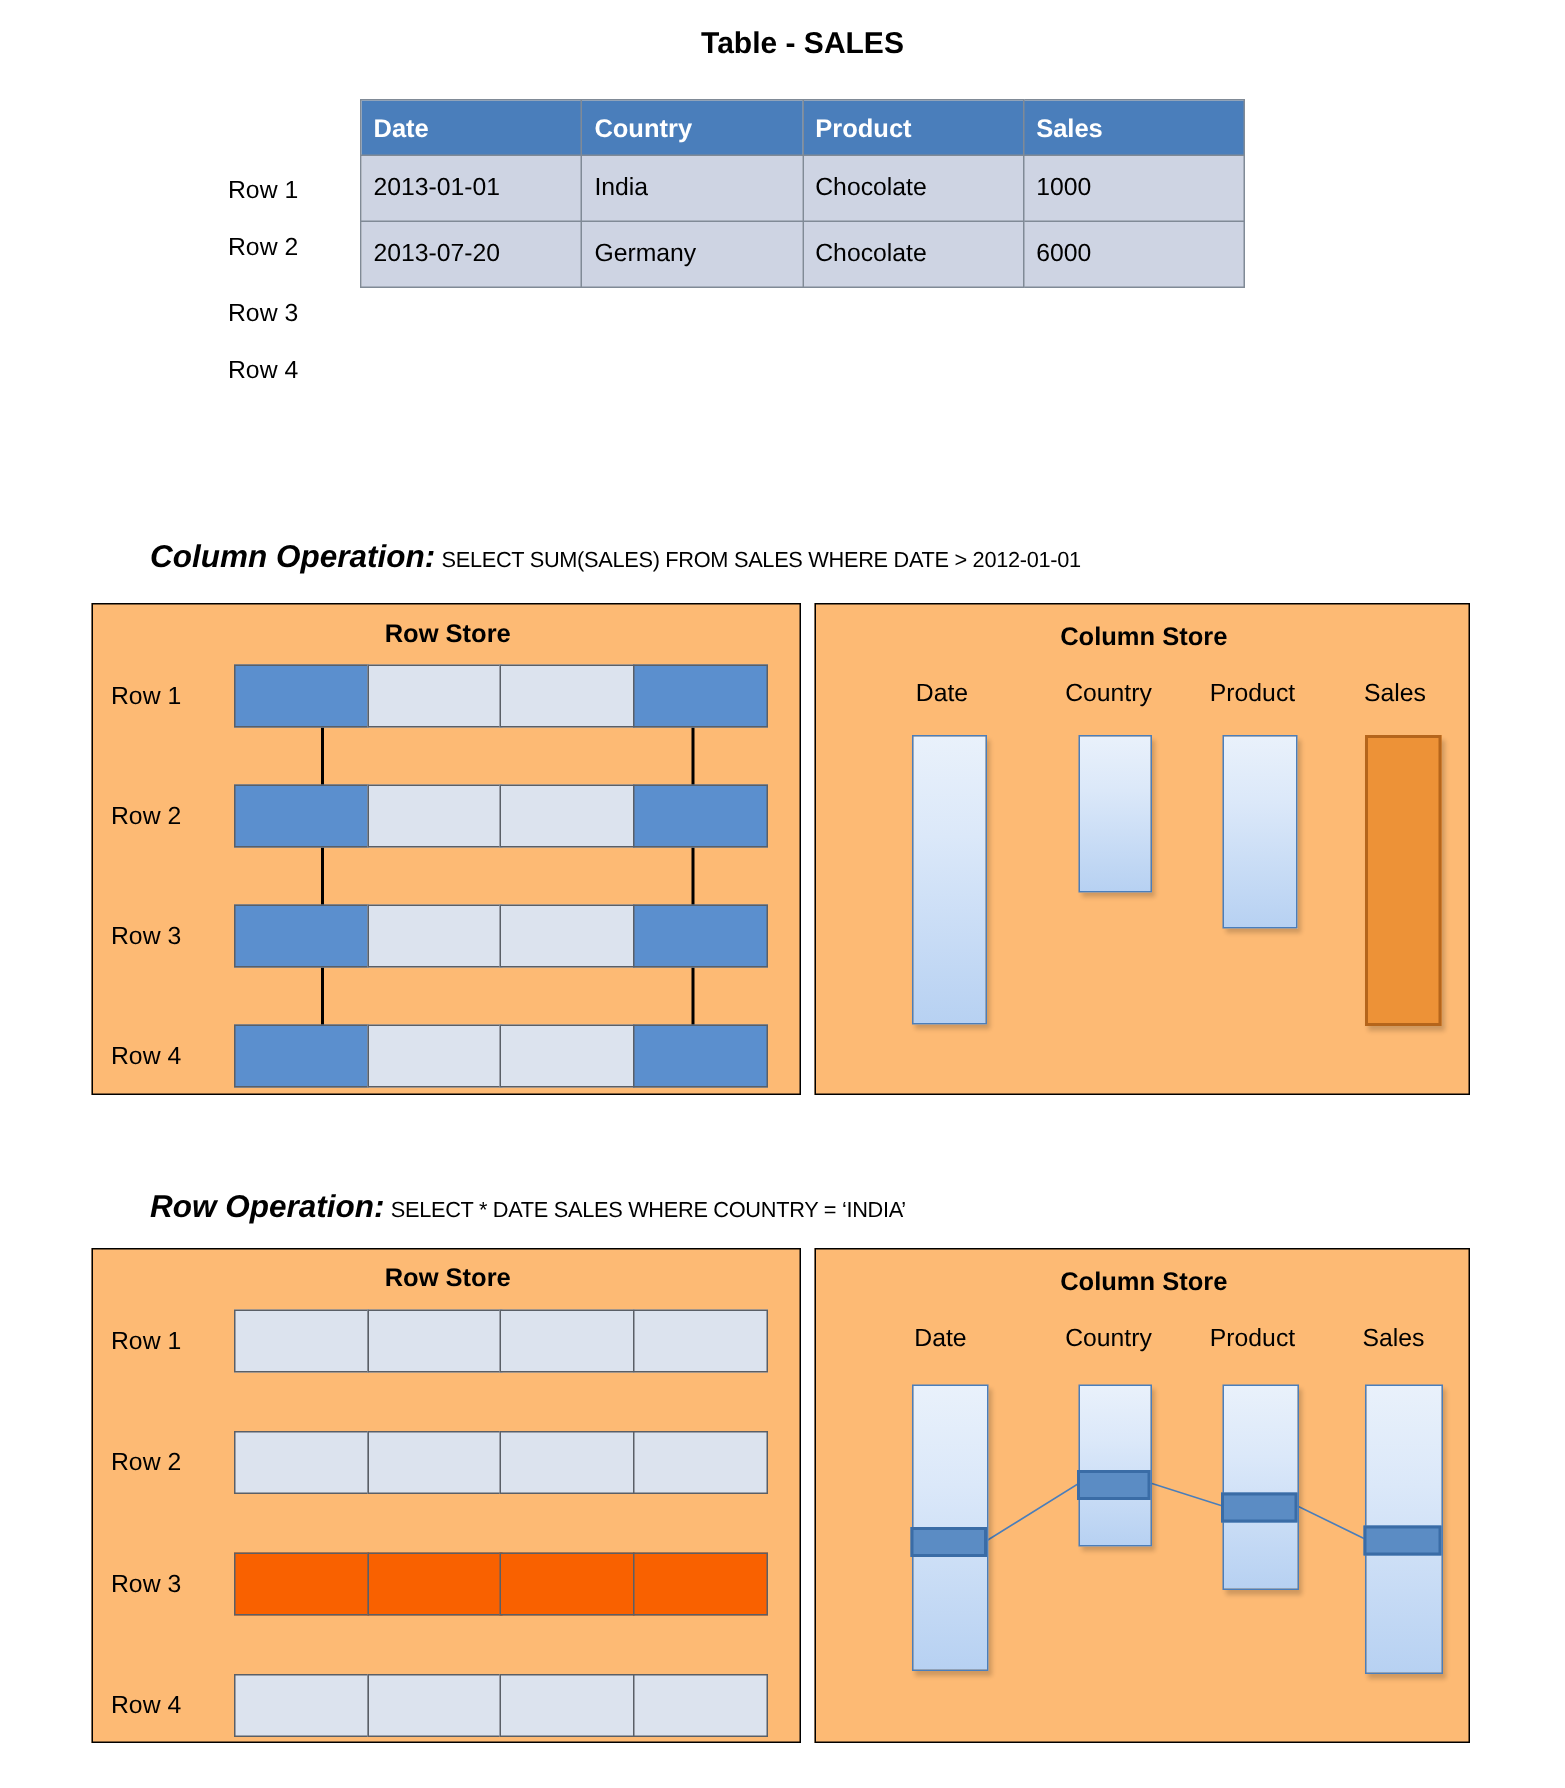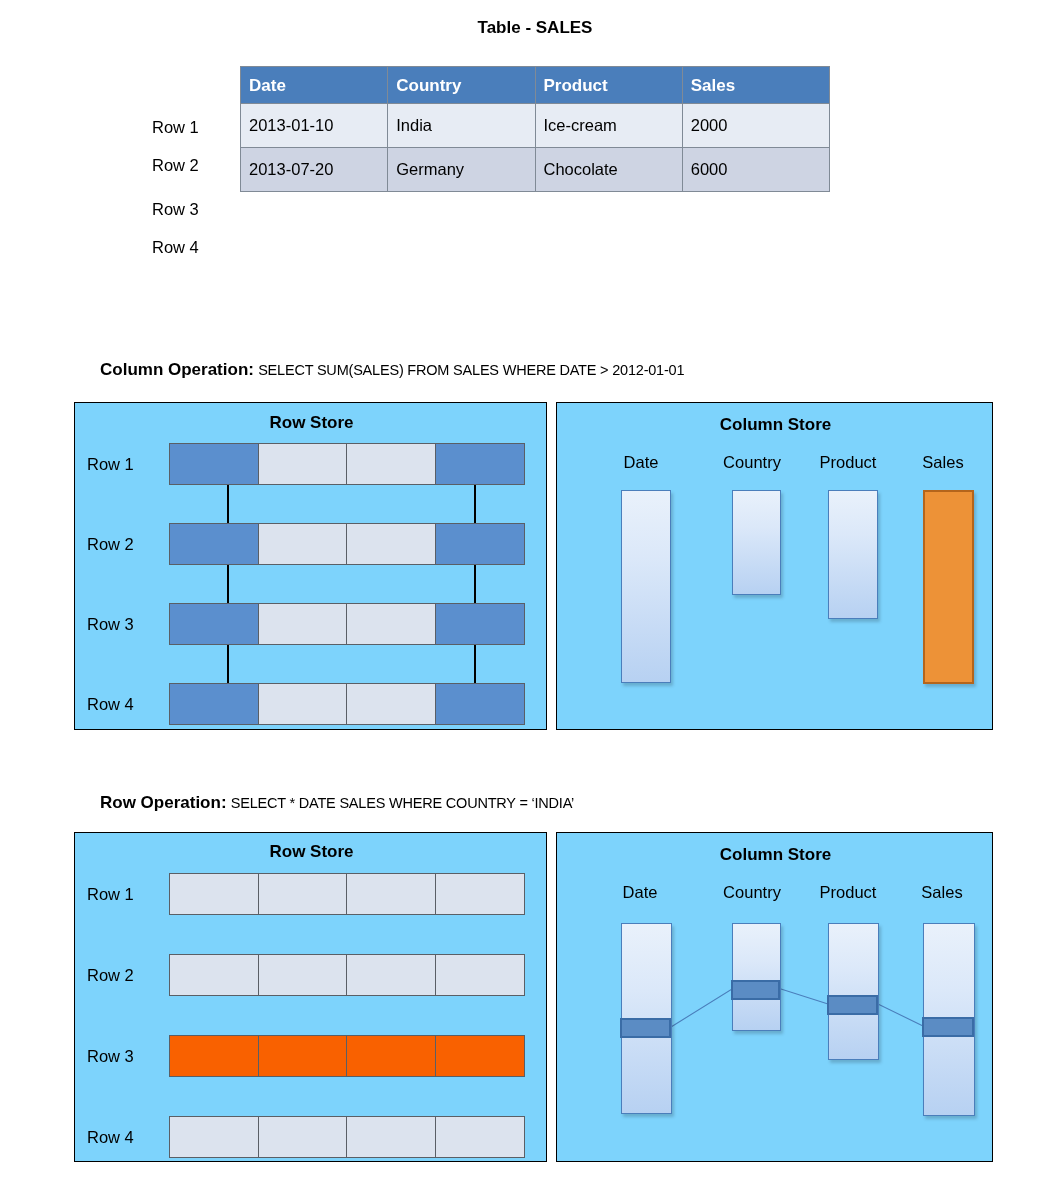--- a/index.html
+++ b/index.html
@@ -14,21 +14,21 @@
     -webkit-font-smoothing: antialiased;
   }
 
   
   .abs { position: absolute; }
 
   
   #table-title {
     left: 0; top: 18px; width: 1043px;
     text-align: center;
-    font-size: 17px;
+    font-size: 20px;
     font-weight: bold;
     color: #000;
   }
   
   #table-title { left: 240px; width: 590px; }
 
   
   #sales-table {
     left: 240px; top: 66px;
     width: 590px;
@@ -65,34 +65,34 @@
   }
 
   
   .op-caption {
     font-size: 15px;
     color: #000;
     white-space: nowrap;
   }
   .op-caption .op-strong {
     font-weight: bold;
-    font-size: 17px;
+    font-size: 21px;
+    font-style: italic;
   }
   .op-caption .op-sql {
     font-size: 14.5px;
     letter-spacing: -0.2px;
   }
   #col-op-caption { left: 100px; top: 360px; }
   #row-op-caption { left: 100px; top: 793px; }
 
   
   .panel {
     border: 1.6px solid #000;
-    background: #7dd3fc;
-    margin-left: 13px;
+    background: #fdba74;
   }
   #row-store-panel-top    { left: 61px;  top: 402px; width: 473px; height: 328px; }
   #column-store-panel-top { left: 543px; top: 402px; width: 437px; height: 328px; }
   #row-store-panel-bottom    { left: 61px;  top: 832px; width: 473px; height: 330px; }
   #column-store-panel-bottom { left: 543px; top: 832px; width: 437px; height: 330px; }
 
   .panel-title {
     position: absolute;
     font-size: 17px;
     font-weight: bold;
@@ -174,25 +174,25 @@
 <table class="abs" id="sales-table">
   <thead>
     <tr>
       <th>Date</th>
       <th>Country</th>
       <th>Product</th>
       <th>Sales</th>
     </tr>
   </thead>
   <tbody>
-    <tr class="even">
-      <td>2013-01-10</td>
+    <tr class="odd">
+      <td>2013-01-01</td>
       <td>India</td>
-      <td>Ice-cream</td>
-      <td>2000</td>
+      <td>Chocolate</td>
+      <td>1000</td>
     </tr>
     <tr class="odd">
       <td>2013-07-20</td>
       <td>Germany</td>
       <td>Chocolate</td>
       <td>6000</td>
     </tr>
   </tbody>
 </table>
 

